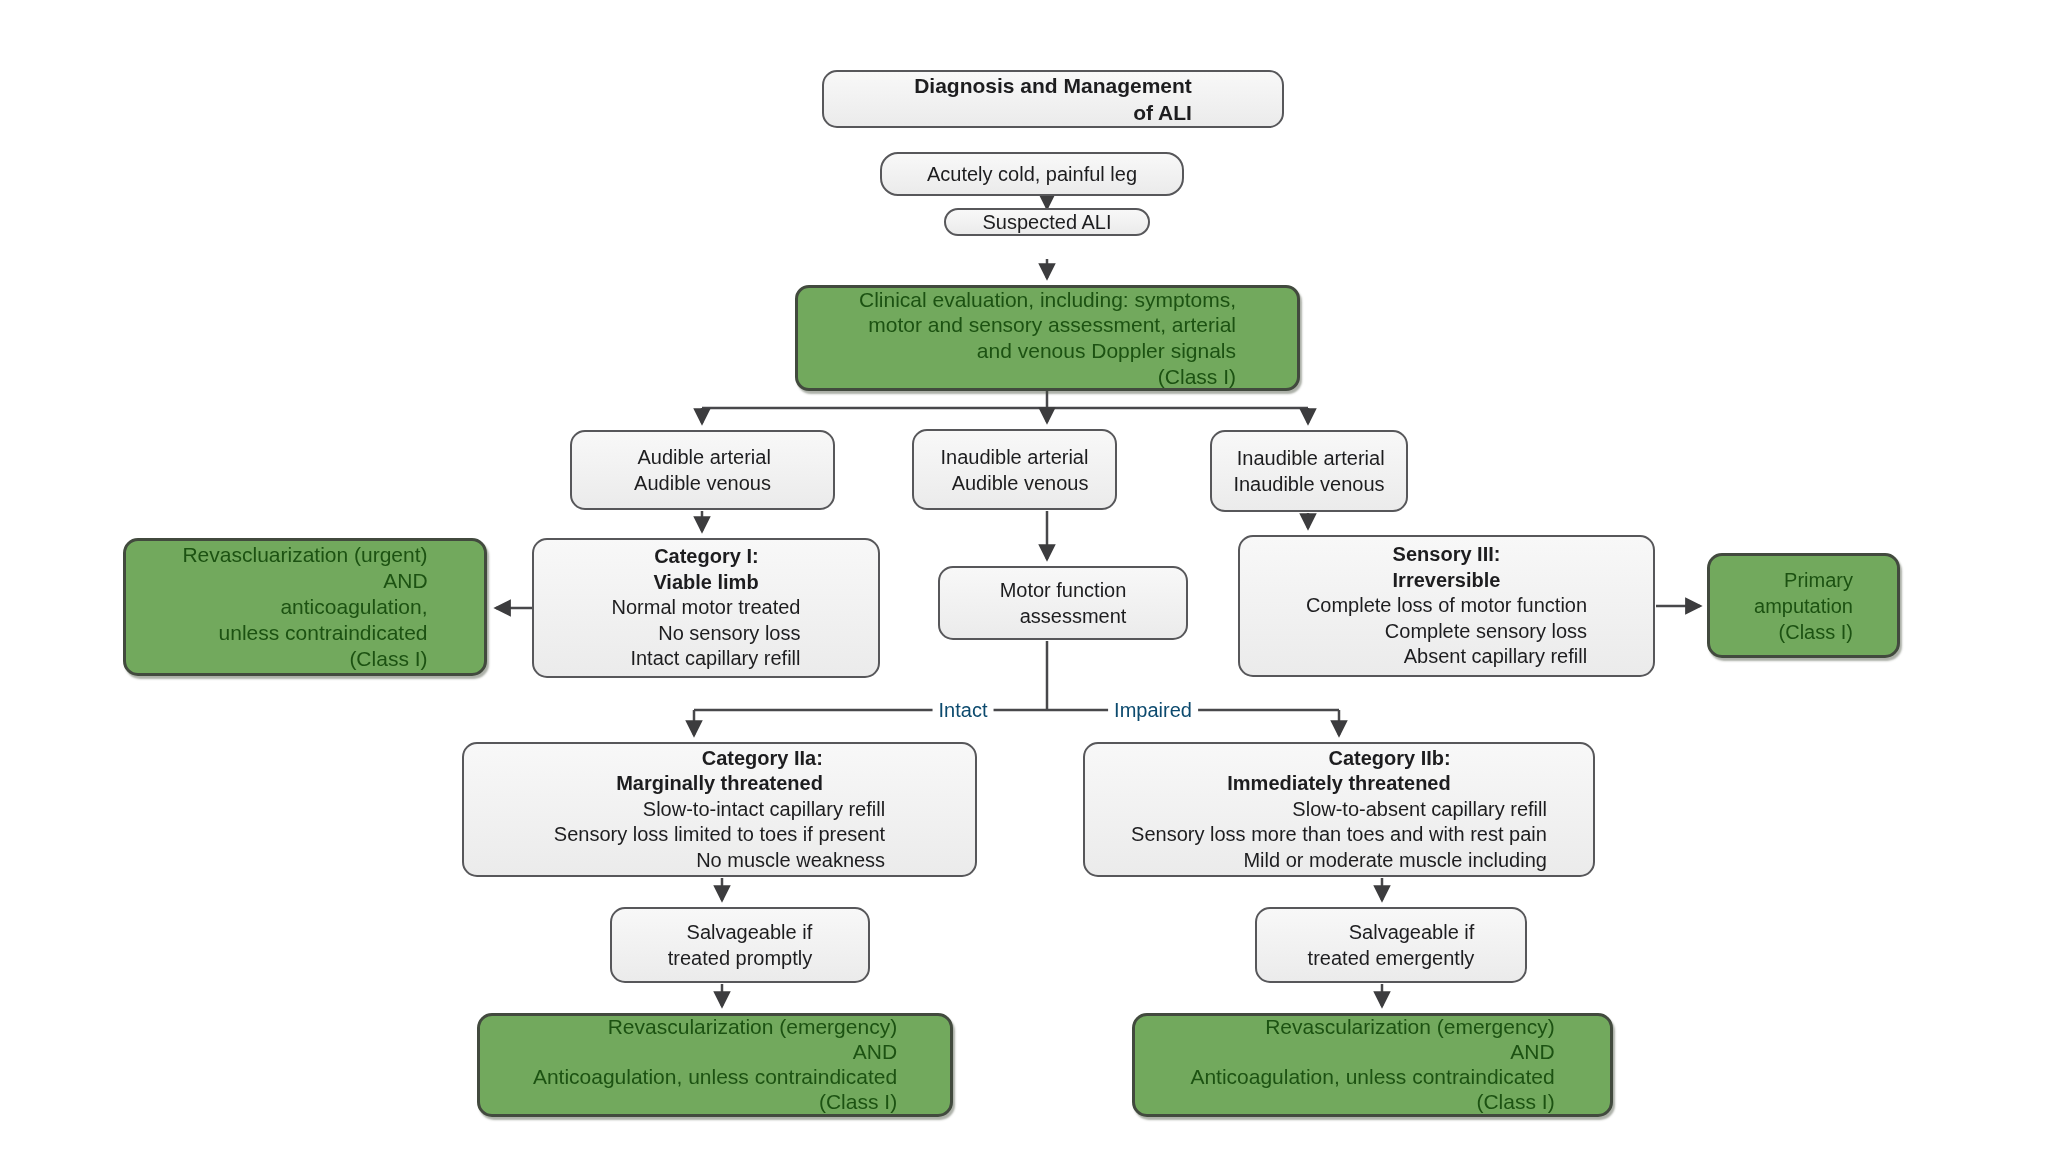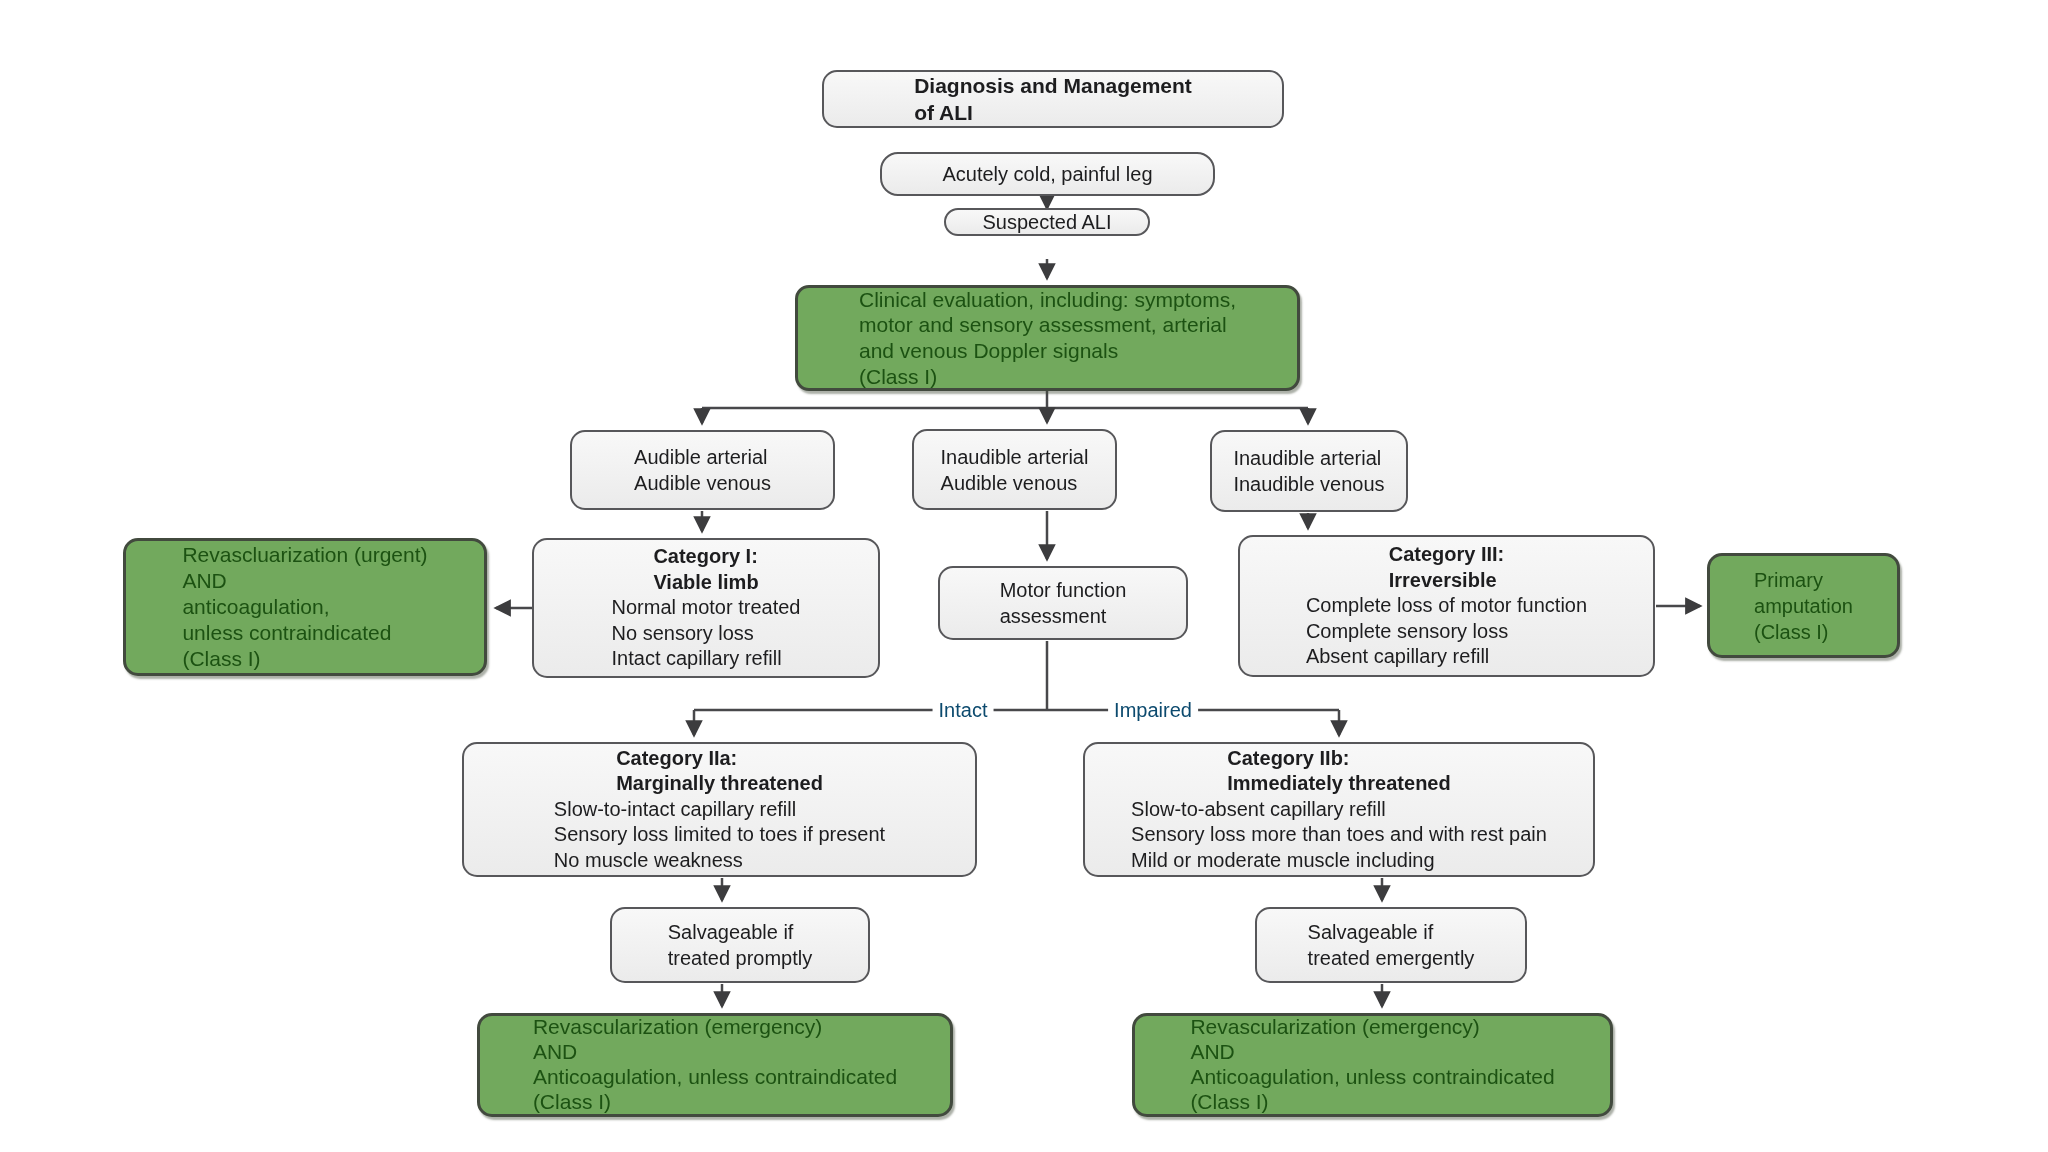--- a/index.html
+++ b/index.html
@@ -6,21 +6,21 @@
   #canvas{
     position:relative;width:2048px;height:1152px;background:#ffffff;overflow:hidden;
     font-family:"Liberation Sans","DejaVu Sans",sans-serif;color:#1d1d1f;
   }
   #connectors{position:absolute;left:0;top:0;width:2048px;height:1152px;z-index:1;}
   .node{
     position:absolute;box-sizing:border-box;z-index:2;
     border:2.5px solid #57575a;border-radius:15px;
     background:linear-gradient(#f8f8f8,#ebebeb);
     display:flex;flex-direction:column;align-items:center;justify-content:center;
-    text-align:left;font-size:20px;line-height:1.3;white-space:pre-line;
+    text-align:right;font-size:20px;line-height:1.3;white-space:pre-line;
   }
   .node span{white-space:pre-line;display:block;}
   .bold{font-weight:bold;}
   .green{
     background:var(--green,#72a95d);
     border:3px solid #424a3e;
     color:var(--greentext,#1c5212);
     box-shadow:2px 3px 2px rgba(70,80,62,0.45);
   }
   .pill{border-radius:18px;}
@@ -72,21 +72,21 @@
 
     <line x1="1382" y1="878" x2="1382" y2="900" marker-end="url(#arr)"></line>
     <line x1="1382" y1="984" x2="1382" y2="1006" marker-end="url(#arr)"></line>
   </svg>
 
   <div class="node bold" style="left:822px;top:70px;width:462px;height:58px;font-size:21px;">
     <span>Diagnosis and Management
 of ALI</span>
   </div>
 
-  <div class="node pill" style="left:880px;top:152px;width:335px;height:44px;">
+  <div class="node pill" style="left:880px;top:152px;width:304px;height:44px;">
     <span>Acutely cold, painful leg</span>
   </div>
 
   <div class="node pill" style="left:944px;top:208px;width:206px;height:28px;">
     <span>Suspected ALI</span>
   </div>
 
   <div class="node green" style="left:795px;top:285px;width:505px;height:106px;font-size:21px;line-height:1.22;border-radius:14px;">
     <span>Clinical evaluation, including: symptoms,
 motor and sensory assessment, arterial
@@ -124,21 +124,21 @@
 No sensory loss
 Intact capillary refill</span>
   </div>
 
   <div class="node" style="left:938px;top:566px;width:250px;height:74px;">
     <span>Motor function
 assessment</span>
   </div>
 
   <div class="node" style="left:1238px;top:535px;width:417px;height:142px;line-height:1.28;">
-    <span class="bold">Category III:
+    <span class="bold">Sensory III:
 Irreversible</span>
     <span>Complete loss of motor function
 Complete sensory loss
 Absent capillary refill</span>
   </div>
 
   <div class="node green" style="left:1707px;top:553px;width:193px;height:105px;">
     <span>Primary
 amputation
 (Class I)</span>

